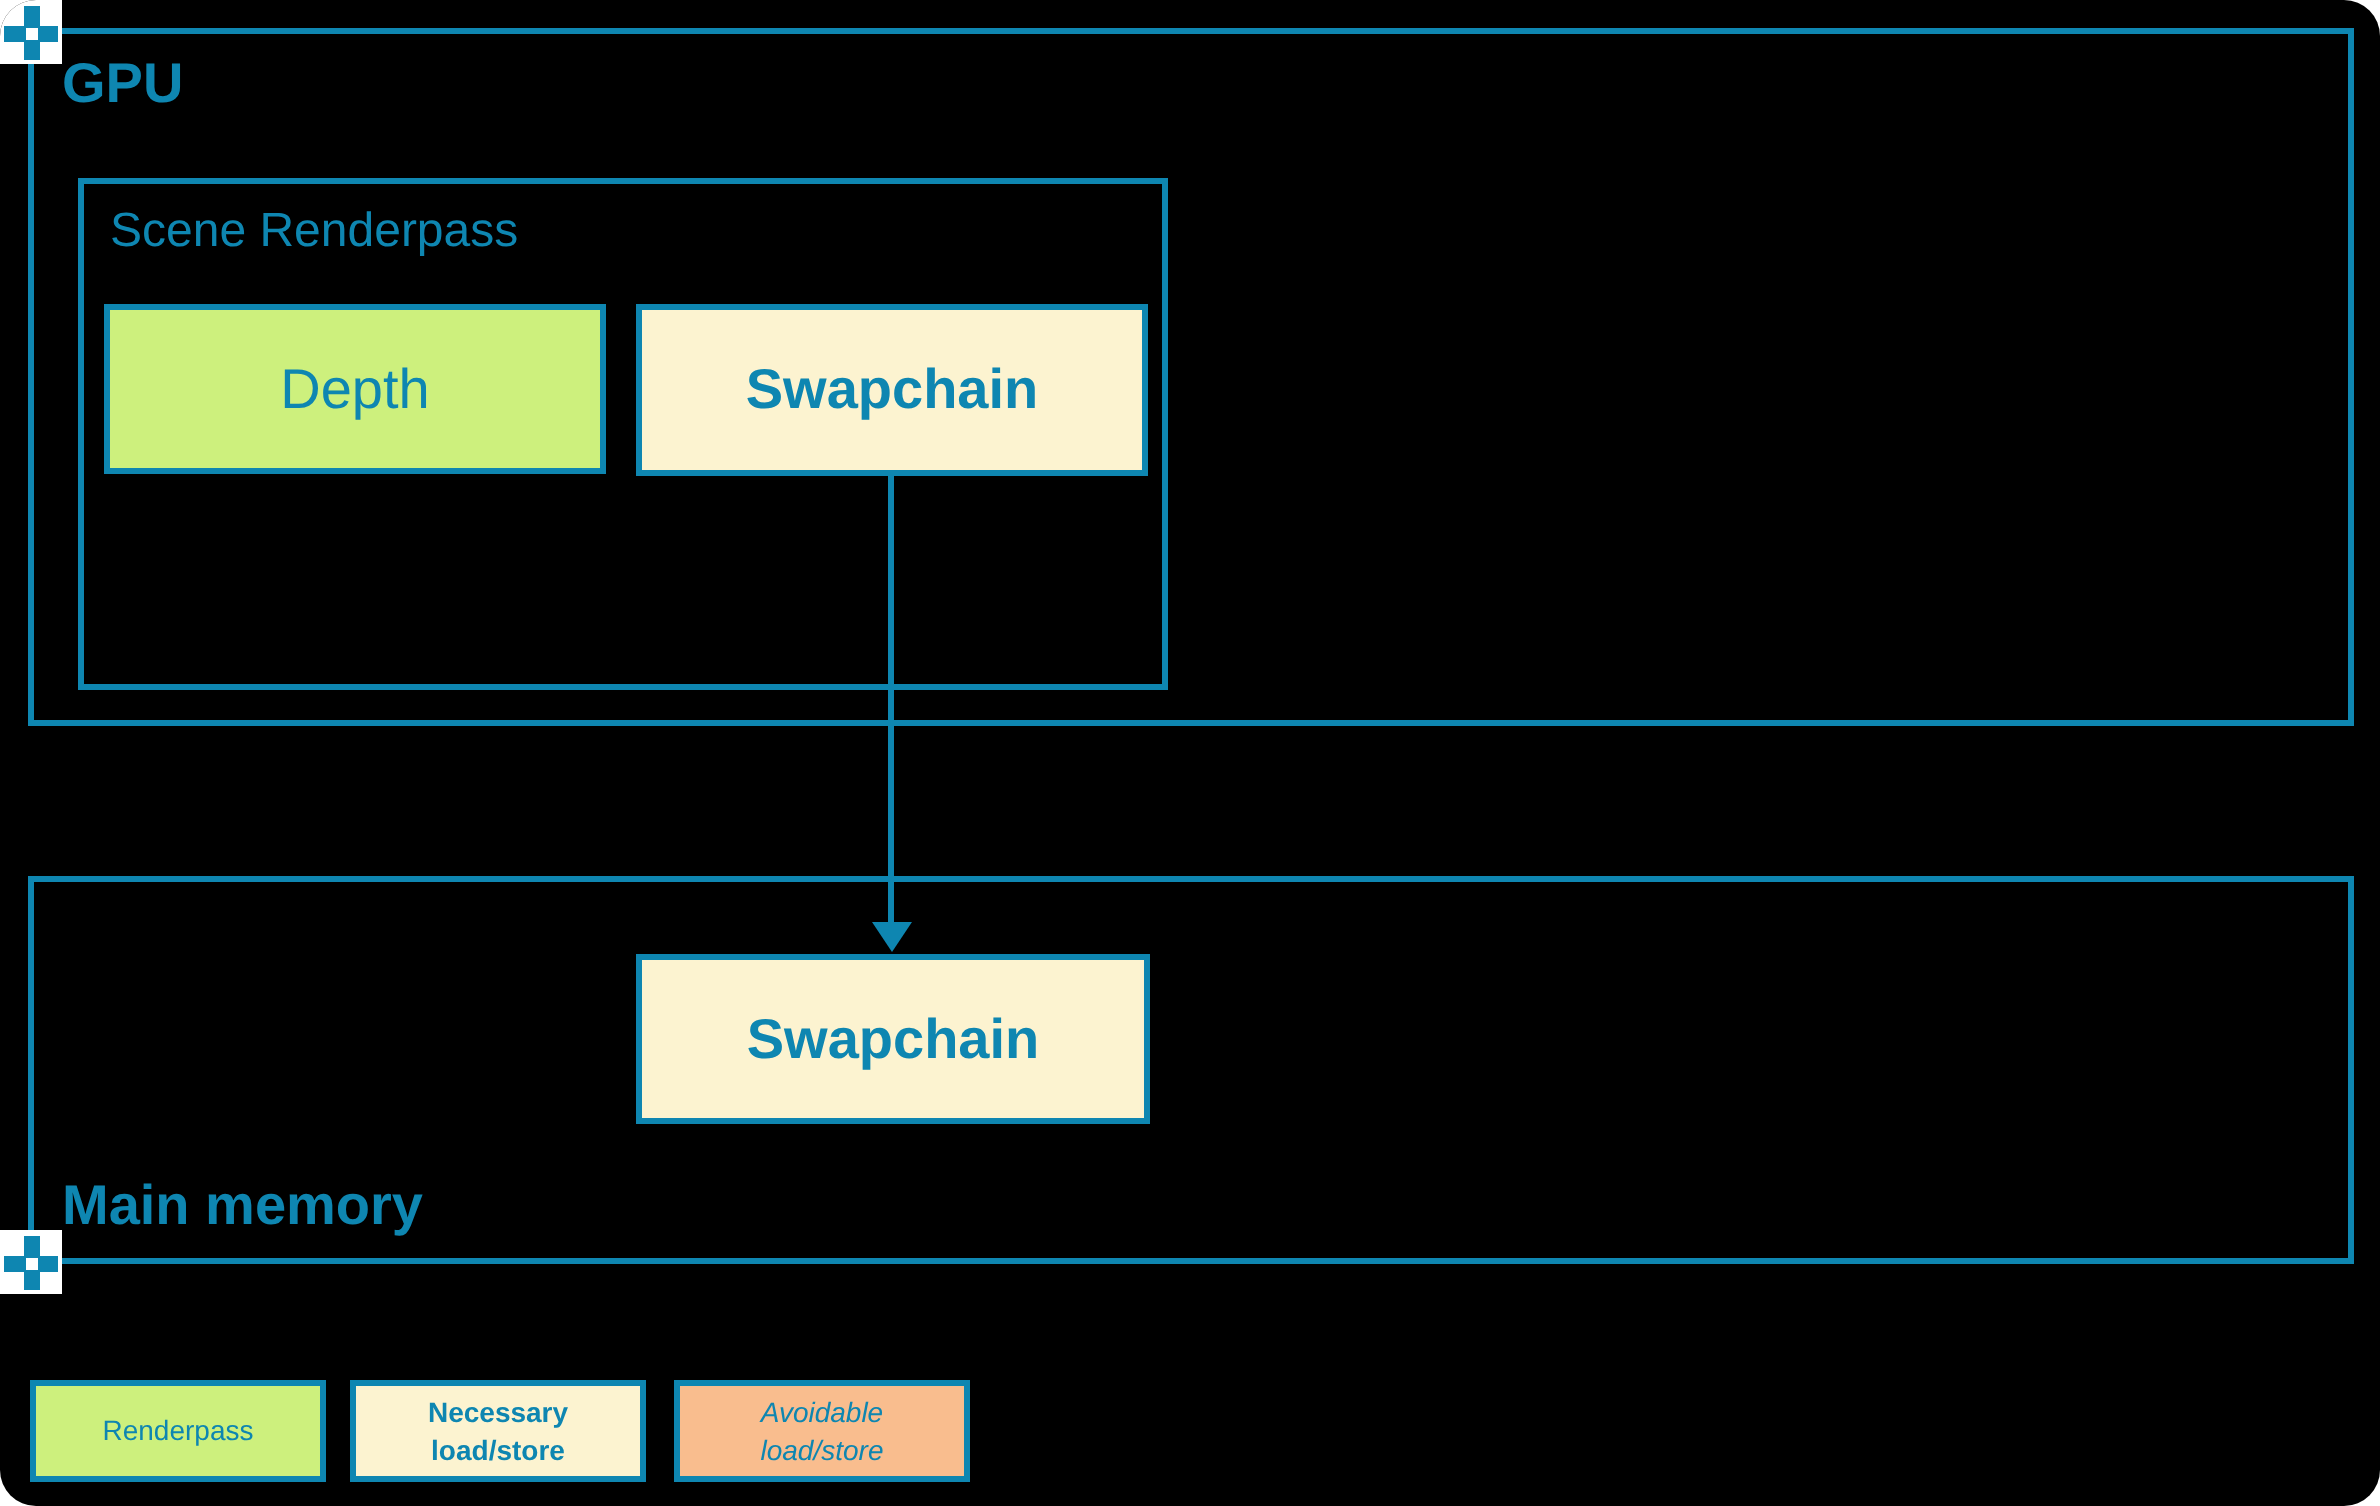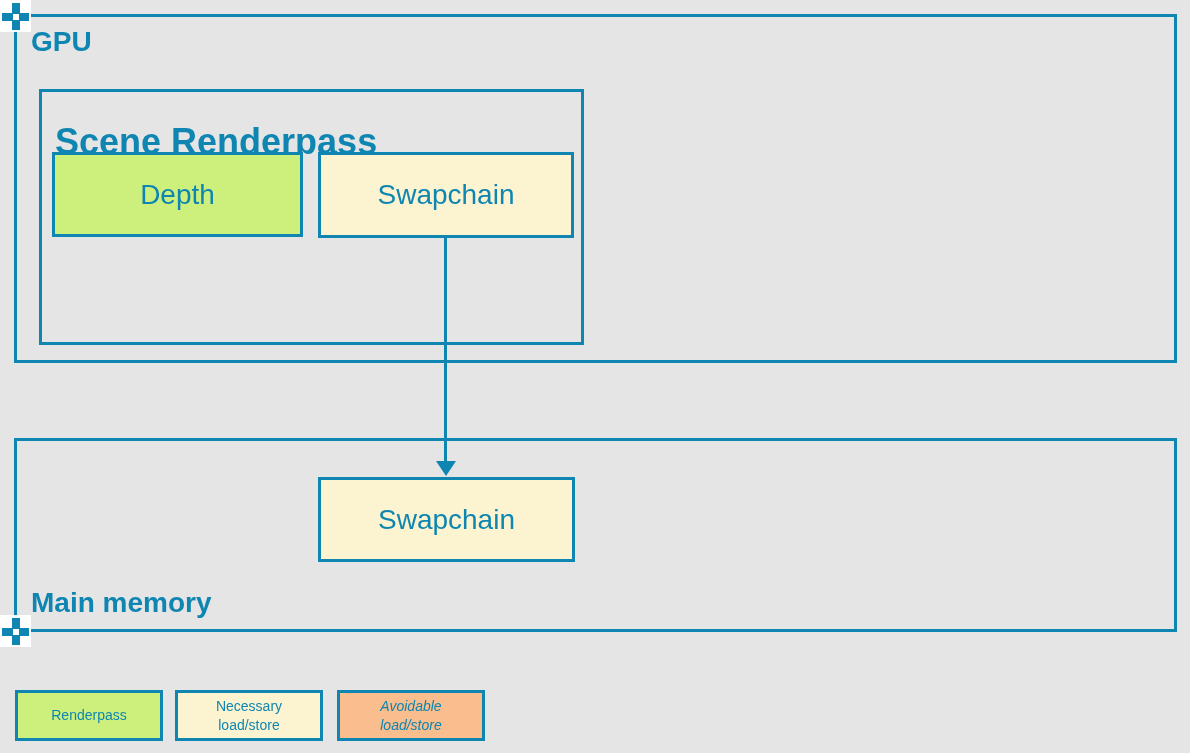--- a/index.html
+++ b/index.html
@@ -5,23 +5,24 @@
   html, body {
     margin: 0;
     padding: 0;
     background: #ffffff;
     font-family: "Liberation Sans", sans-serif;
   }
   .canvas {
     position: relative;
     width: 1190px;
     height: 753px;
-    background: #e5e5e5;
+    background: #000000;
     overflow: hidden;
     color: #0E86B1;
+    border-radius: 18px;
   }
   .outline-box {
     position: absolute;
     border: 3px solid #0E86B1;
     box-sizing: border-box;
     background: transparent;
   }
   .gpu-box       { left: 14px;  top: 14px;  width: 1163px; height: 349px; }
   .renderpass-box{ left: 39px;  top: 89px;  width: 545px;  height: 256px; }
   .mainmem-box   { left: 14px;  top: 438px; width: 1163px; height: 194px; }
@@ -32,40 +33,39 @@
     font-weight: 700;
     color: #0E86B1;
     line-height: 1.1;
     white-space: nowrap;
   }
   .gpu-label     { left: 31px; top: 27px; }
   .mainmem-label { left: 31px; top: 588px; text-align: right; }
   .renderpass-label {
     position: absolute;
     left: 55px; top: 102px;
-    font-size: 36px;
-    font-weight: 700;
+    font-size: 24px;
+    font-weight: 400;
     color: #0E86B1;
     white-space: nowrap;
-    margin-top: 19px;
   }
 
   .node {
     position: absolute;
     border: 3px solid #0E86B1;
     box-sizing: border-box;
     display: flex;
     align-items: center;
     justify-content: center;
     font-size: 28px;
     color: #0E86B1;
     text-align: center;
   }
   .fill-transient { background: #CDF07D; }
-  .fill-necessary { background: #FCF3D0; }
+  .fill-necessary { background: #FCF3D0; font-weight: bold; }
   .fill-avoidable { background: #F9BD8E; }
 
   .node-depth          { left: 52px;  top: 152px; width: 251px; height: 85px; }
   .node-swapchain-gpu  { left: 318px; top: 152px; width: 256px; height: 86px; }
   .node-swapchain-mem  { left: 318px; top: 477px; width: 257px; height: 85px; }
 
   .arrow-line {
     position: absolute;
     left: 444px; top: 238px;
     width: 3px; height: 224px;

